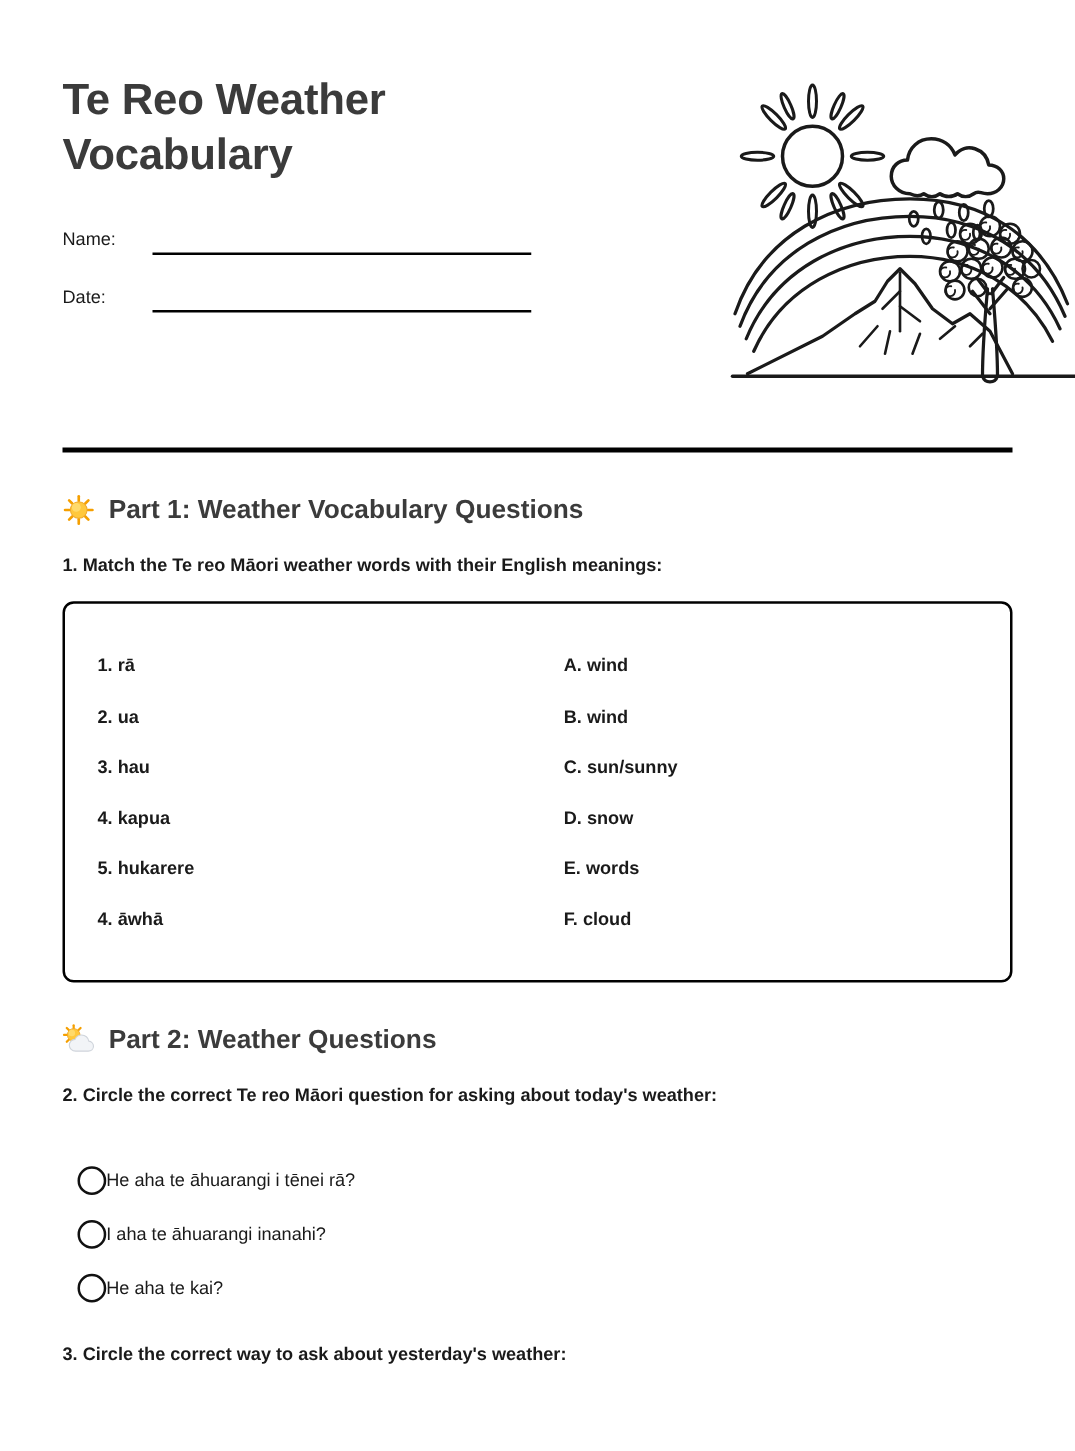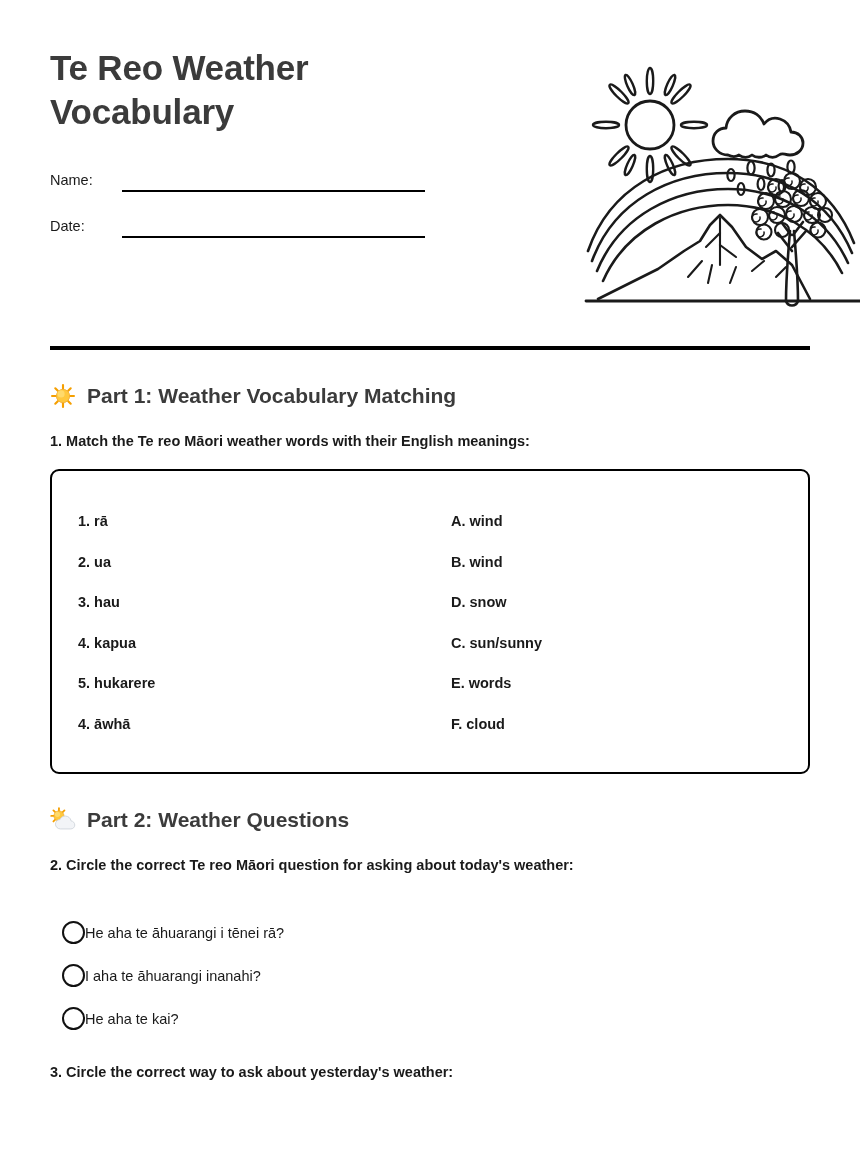--- a/index.html
+++ b/index.html
@@ -21,21 +21,21 @@
     position: relative;
     width: 860px;
     height: 1161px;
     box-sizing: border-box;
     padding: 0 50px;
   }
 
   
   .header {
     position: relative;
-    padding-top: 46px;
+    padding-top: 58px;
     min-height: 268px;
   }
   .title {
     font-size: 35px;
     font-weight: bold;
     line-height: 1.26;
     color: #3b3b3b;
     letter-spacing: -0.2px;
     margin: 0;
     width: 420px;
@@ -322,42 +322,42 @@
           <line x1="25" y1="16" x2="29.5" y2="16"></line>
           <line x1="6.5" y1="6.5" x2="9.6" y2="9.6"></line>
           <line x1="22.4" y1="22.4" x2="25.5" y2="25.5"></line>
           <line x1="6.5" y1="25.5" x2="9.6" y2="22.4"></line>
           <line x1="22.4" y1="9.6" x2="25.5" y2="6.5"></line>
         </g>
         <circle cx="16" cy="16" r="8.2" fill="#FFC83D" stroke="#F0A92B" stroke-width="1"></circle>
         <circle cx="13.6" cy="13.4" r="4.4" fill="#FFDA6B"></circle>
       </svg>
     </span>
-    <span>Part 1: Weather Vocabulary Matching</span>
+    <span>Part 1: Weather Vocabulary Questions</span>
   </div>
 
   <div class="prompt">1. Match the Te reo Māori weather words with their English meanings:</div>
 
   <div class="match-box">
     <div class="match-grid">
 
       <div class="match-col left">
         <div class="match-item">1. rā</div>
         <div class="match-item">2. ua</div>
         <div class="match-item">3. hau</div>
         <div class="match-item">4. kapua</div>
         <div class="match-item">5. hukarere</div>
         <div class="match-item">4. āwhā</div>
       </div>
 
       <div class="match-col right">
         <div class="match-item">A. wind</div>
         <div class="match-item">B. wind</div>
+        <div class="match-item">C. sun/sunny</div>
         <div class="match-item">D. snow</div>
-        <div class="match-item">C. sun/sunny</div>
         <div class="match-item">E. words</div>
         <div class="match-item">F. cloud</div>
       </div>
 
     </div>
   </div>
 
   <div class="section-heading">
     <span class="section-emoji">
       <svg viewBox="0 0 32 32" xmlns="http://www.w3.org/2000/svg">

